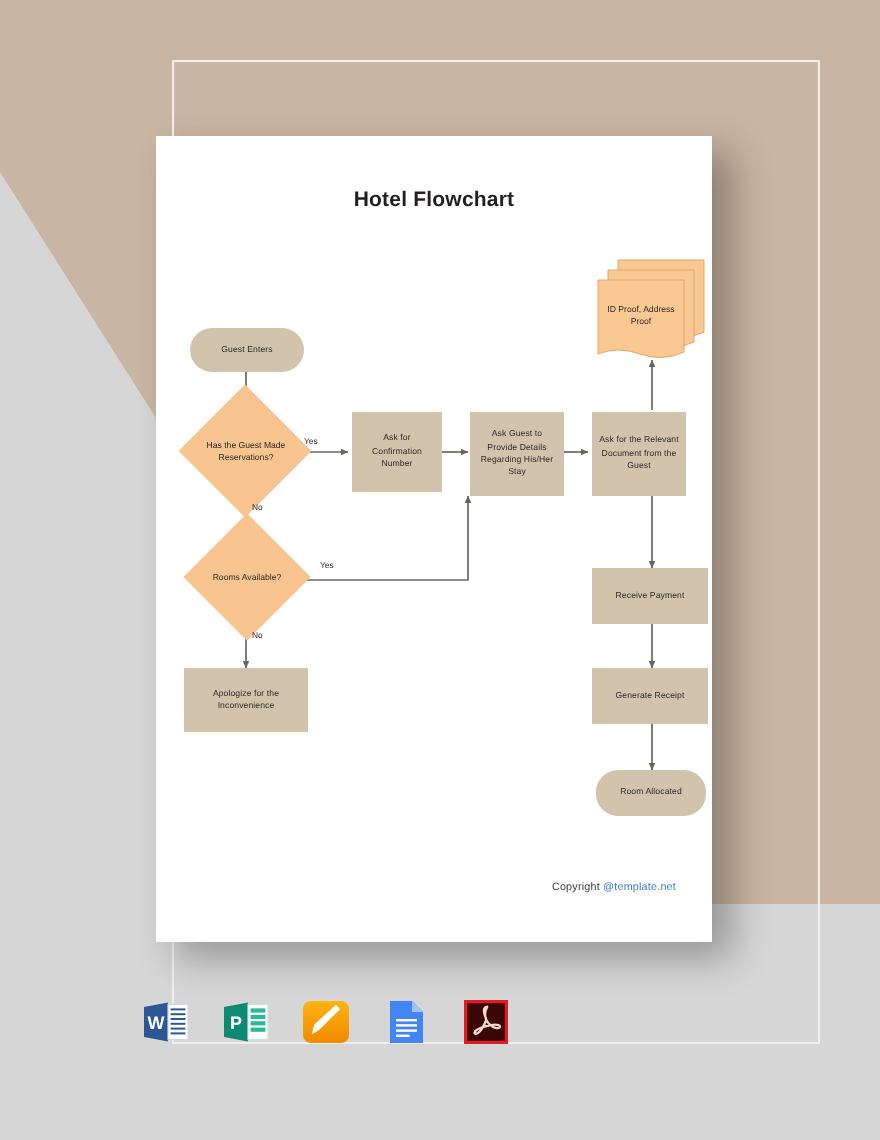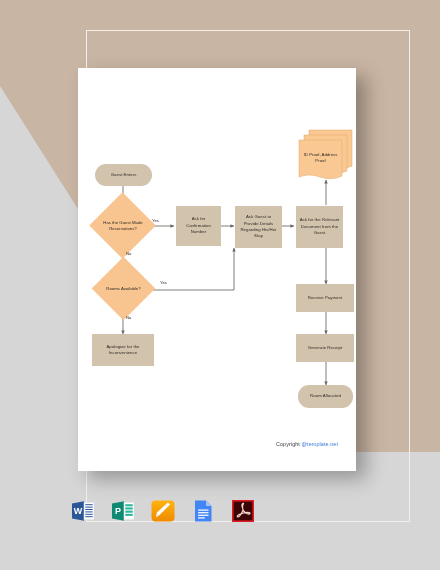--- a/index.html
+++ b/index.html
@@ -89,20 +89,21 @@
 </style>
 </head>
 <body>
 
 <div id="bg-beige"></div>
 <div id="bg-gray-diagonal"></div>
 <div id="frame-line"></div>
 
 <div id="paper">
 
+  <div id="doc-title">Hotel Flowchart</div>
 
   <div id="flow">
 
     <svg width="278" height="403" style="position:absolute;left:0;top:0;">
       <defs>
         <marker id="ah" markerWidth="5" markerHeight="5" refX="4.2" refY="2" orient="auto">
           <path d="M0,0 L4.4,2 L0,4 z" fill="#6b6560"></path>
         </marker>
       </defs>
       <g stroke="#6b6560" stroke-width="0.85" fill="none" marker-end="url(#ah)">

